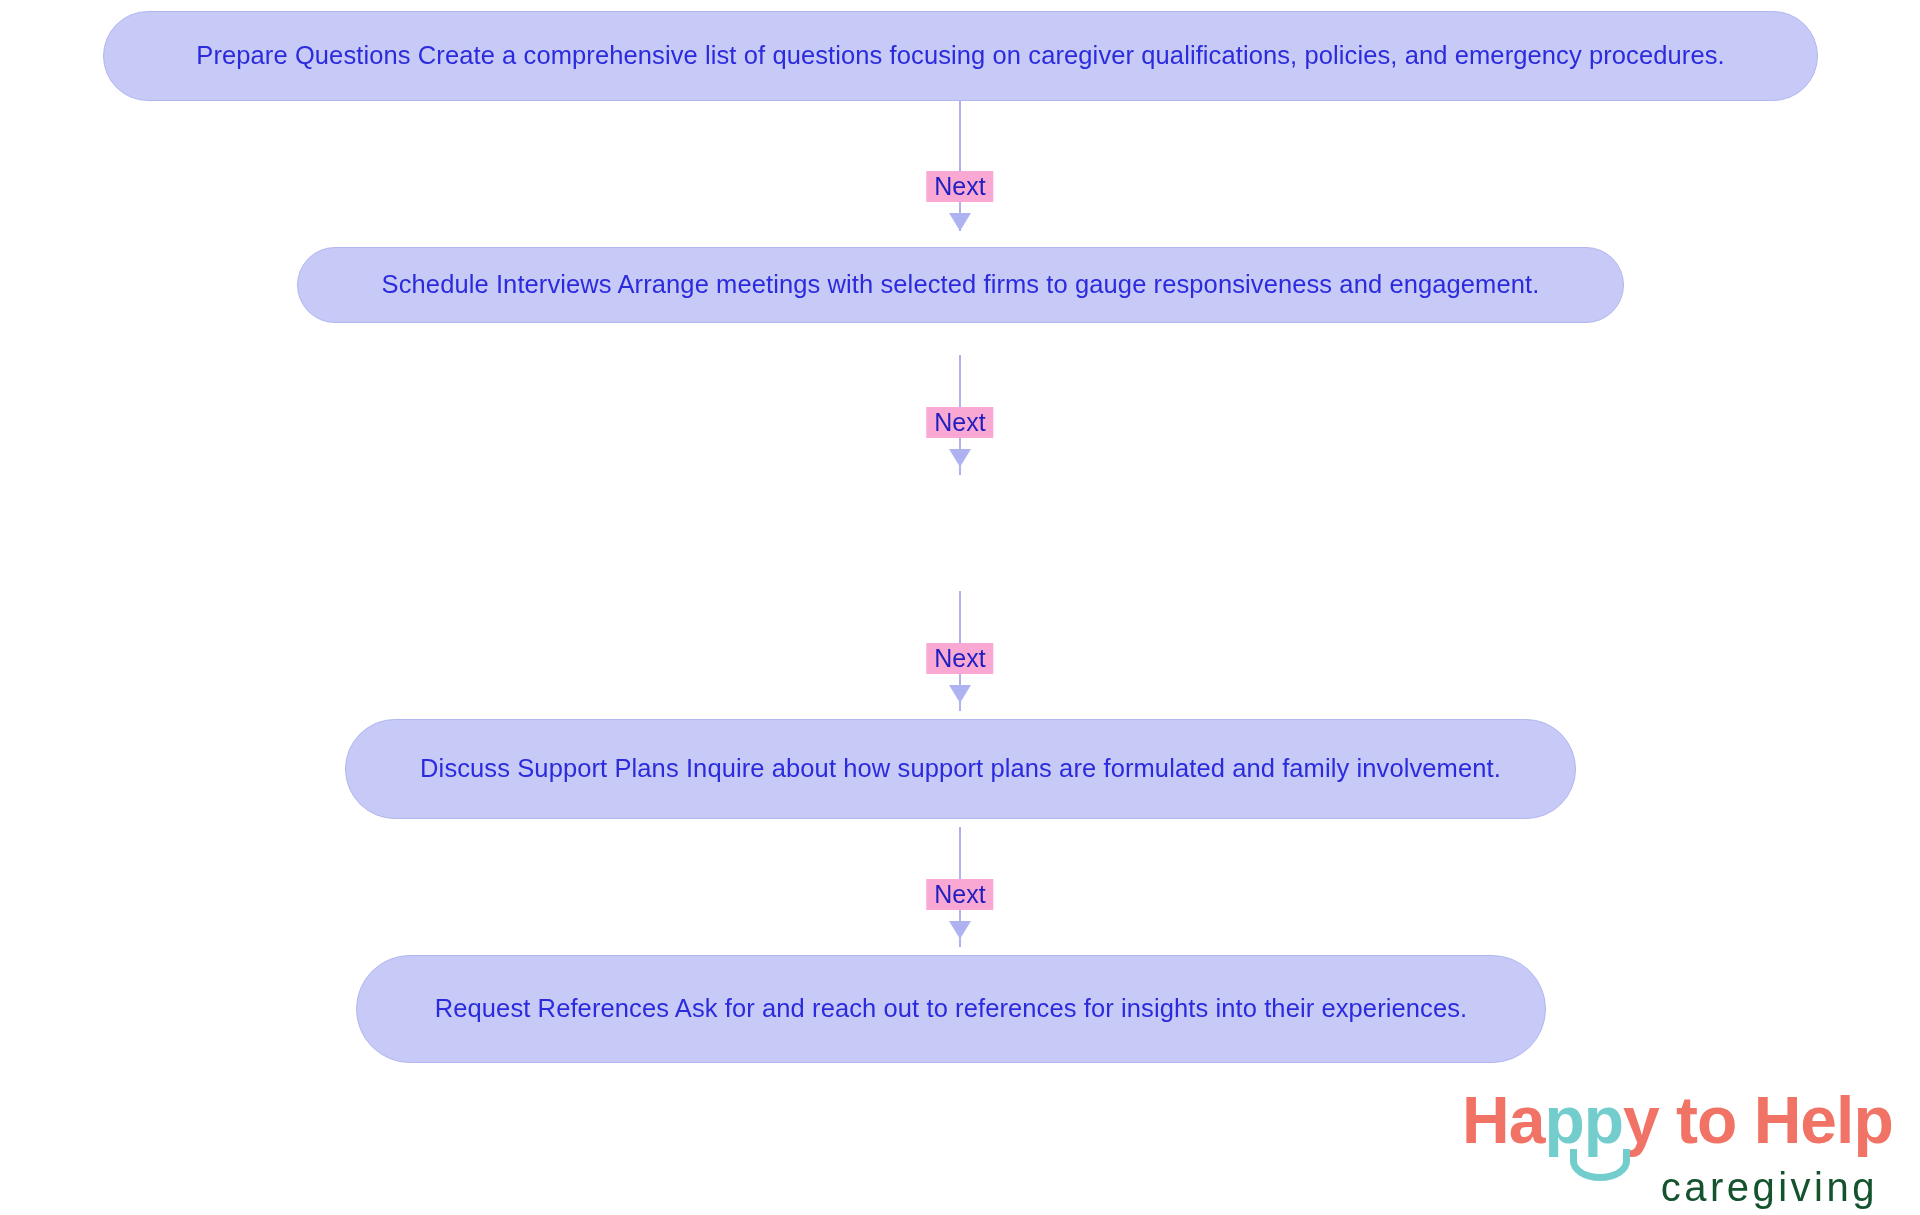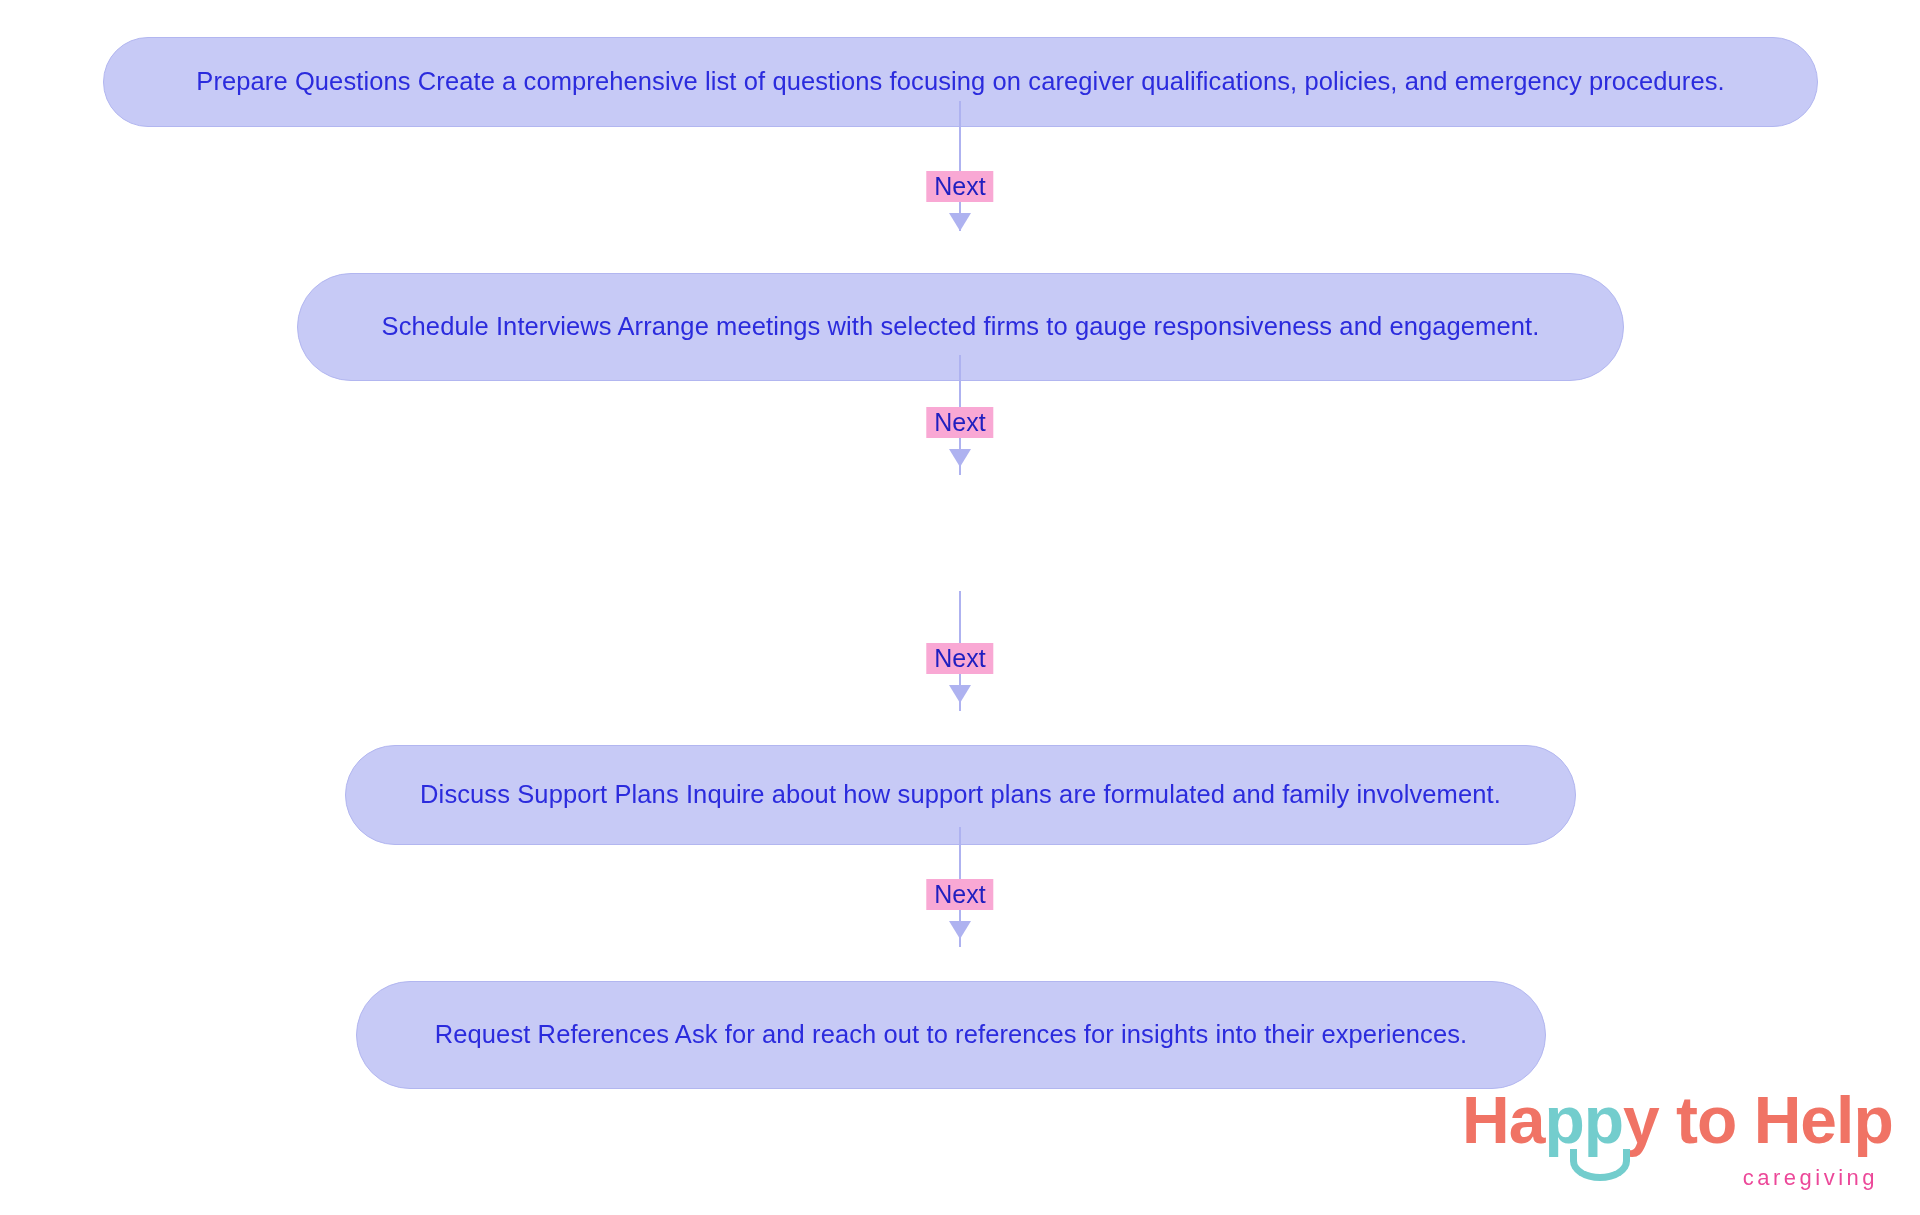--- a/index.html
+++ b/index.html
@@ -25,21 +25,20 @@
   .node {
     position: absolute;
     box-sizing: border-box;
     background: #c7caf6;
     border: 1.6px solid #b2b6f0;
     border-radius: 999px;
     display: flex;
     align-items: center;
     justify-content: center;
     text-align: center;
-    margin-top: 26px;
   }
   .node-label {
     color: #2b2bdd;
     font-size: 25.5px;
     line-height: 1.25;
     letter-spacing: 0.1px;
     white-space: nowrap;
     padding: 0 14px;
   }
 
@@ -102,40 +101,40 @@
     border-top: none;
     border-bottom-left-radius: 60px 40px;
     border-bottom-right-radius: 60px 40px;
     box-sizing: border-box;
   }
 
   .logo-sub {
     position: absolute;
     right: 4px;
     top: 78px;
-    color: #ec4899;
-    font-size: 22px;
+    color: #14532d;
+    font-size: 40px;
     letter-spacing: 3.5px;
     white-space: nowrap;
   }
 </style>
 </head>
 <body>
 
 <div id="flow-canvas">
 
   <div class="node" style="left:103px; top:11px; width:1715px; height:90px;">
     <span class="node-label">Prepare Questions Create a comprehensive list of questions focusing on caregiver qualifications, policies, and emergency procedures.</span>
   </div>
 
   <div class="edge" style="top:101px; height:130px;"></div>
   <div class="arrowhead" style="top:213px;"></div>
   <div class="edge-label" style="top:171px;">Next</div>
 
-  <div class="node" style="left:297px; top:247px; width:1327px; height:108px;">
+  <div class="node" style="left:297px; top:247px; width:1327px; height:76px;">
     <span class="node-label">Schedule Interviews Arrange meetings with selected firms to gauge responsiveness and engagement.</span>
   </div>
 
   <div class="edge" style="top:355px; height:120px;"></div>
   <div class="arrowhead" style="top:449px;"></div>
   <div class="edge-label" style="top:407px;">Next</div>
 
 
   <div class="edge" style="top:591px; height:120px;"></div>
   <div class="arrowhead" style="top:685px;"></div>

